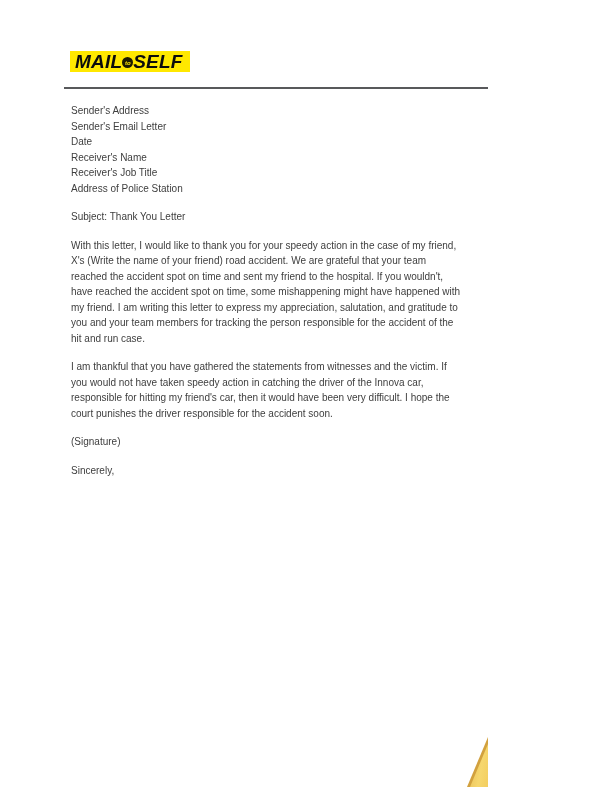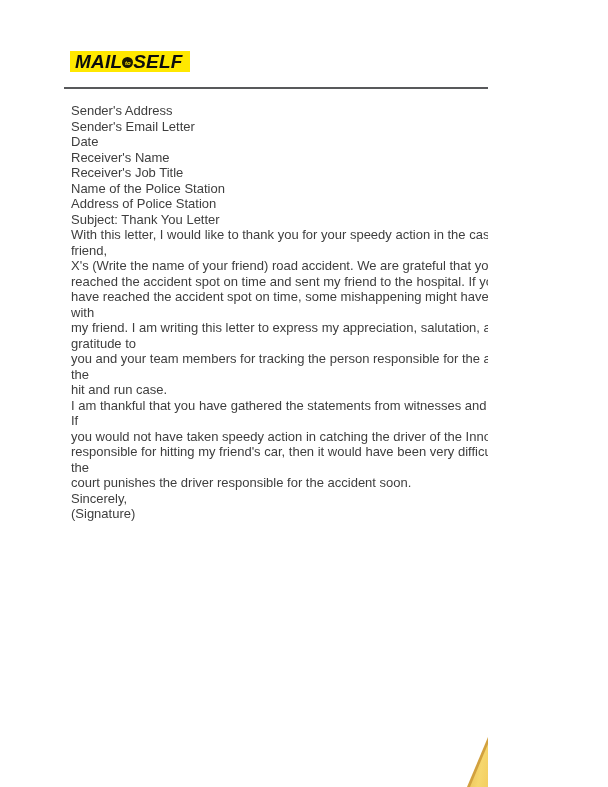--- a/index.html
+++ b/index.html
@@ -39,25 +39,25 @@
   .rule {
     position:absolute; left:64px; top:87px;
     width:466px; height:2px;
     background:#58595b;
   }
 
   
   .letter {
     position:absolute; left:71px; top:103px;
     width:486px;
-    font-size:13px; line-height:15.5px;
+    font-size:10px; line-height:15.5px;
     color:#3e3e3e;
   }
   .letter .line { white-space:pre-line; }
-  .letter .block { white-space:pre-line; }
+  .letter .block { margin-top:13px; white-space:pre-line; }
 
   
   .corner-decoration {
     position:absolute; right:0; bottom:0;
     width:21px; height:50px;
     clip-path: polygon(100% 0, 100% 100%, 0 100%);
     background:#D2A13E;
   }
   .corner-decoration-inner {
     position:absolute; right:0; bottom:0;
@@ -80,44 +80,43 @@
   <div class="rule"></div>
 
   <div class="letter">
 
     <div>
       <div class="line">Sender's Address</div>
       <div class="line">Sender's Email Letter</div>
       <div class="line">Date</div>
       <div class="line">Receiver's Name</div>
       <div class="line">Receiver's Job Title</div>
-      <div class="line">Name of the Police Station</div>
       <div class="line">Address of Police Station</div>
     </div>
 
     <div class="block">Subject: Thank You Letter</div>
 
 
     <div class="block">With this letter, I would like to thank you for your speedy action in the case of my friend,
 X's (Write the name of your friend) road accident. We are grateful that your team
 reached the accident spot on time and sent my friend to the hospital. If you wouldn't,
 have reached the accident spot on time, some mishappening might have happened with
 my friend. I am writing this letter to express my appreciation, salutation, and gratitude to
 you and your team members for tracking the person responsible for the accident of the
 hit and run case.</div>
 
     <div class="block">I am thankful that you have gathered the statements from witnesses and the victim. If
 you would not have taken speedy action in catching the driver of the Innova car,
 responsible for hitting my friend's car, then it would have been very difficult. I hope the
 court punishes the driver responsible for the accident soon.</div>
 
 
+    <div class="block">(Signature)</div>
+
     <div class="block">Sincerely,</div>
-
-    <div class="block">(Signature)</div>
 
 
   </div>
 
   <div class="corner-decoration">
     <div class="corner-decoration-inner"></div>
   </div>
 
 </div>
 

